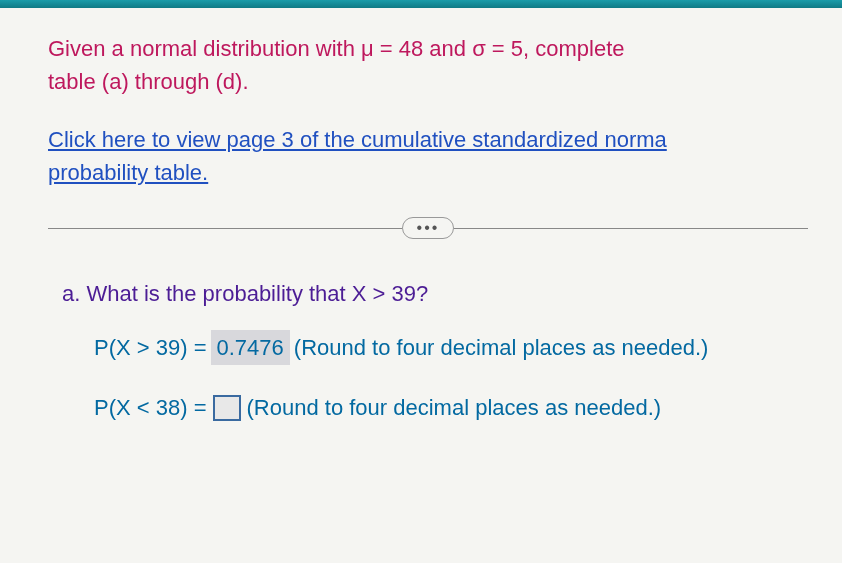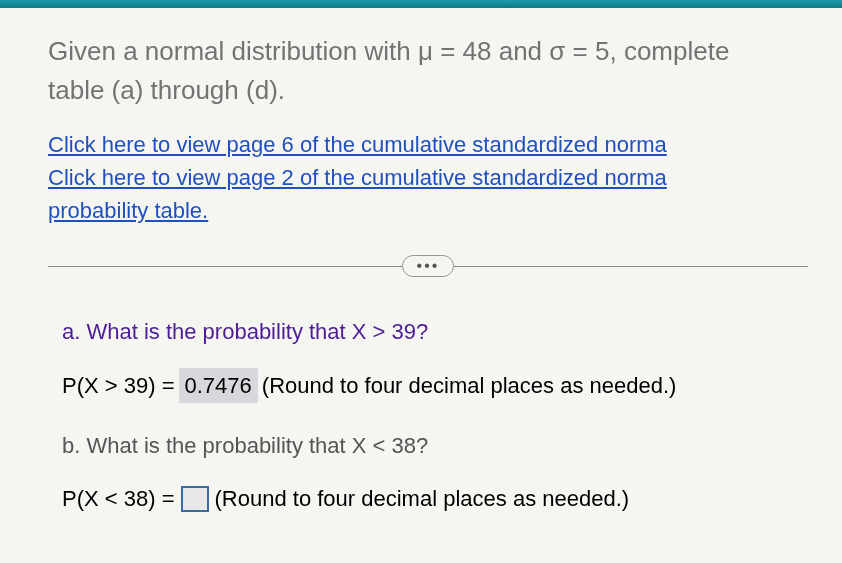--- a/index.html
+++ b/index.html
@@ -18,24 +18,24 @@
     .top-bar {
       width: 100%;
       height: 8px;
       background: linear-gradient(to bottom, #1a9caa, #0f7a85);
     }
     .content {
       padding: 24px 0 0 48px;
       color: #2a2a2a;
     }
     .problem-statement {
-      font-size: 26px;
+      font-size: 22px;
       line-height: 1.5;
-      margin-bottom: 18px;
-      color: #737373;
+      margin-bottom: 25px;
+      color: #be185d;
     }
     .links {
       margin-bottom: 28px;
     }
     .link {
       display: block;
       font-size: 22px;
       line-height: 1.5;
       color: #2050c0;
       text-decoration: underline;
@@ -71,24 +71,25 @@
     }
     .part-question {
       font-size: 22px;
       line-height: 1.5;
       color: #4c1d95;
       margin-bottom: 20px;
     }
     .part-answer {
       font-size: 22px;
       line-height: 1.5;
-      color: #000000;
+      color: #0369a1;
       display: flex;
       align-items: center;
       flex-wrap: nowrap;
+      margin-left: 32px;
     }
     .answer-highlight {
       background: #d8d8dc;
       padding: 1px 6px;
       margin: 0 4px;
     }
     .answer-box {
       display: inline-block;
       width: 28px;
       height: 26px;
@@ -108,42 +109,40 @@
 <div class="top-bar"></div>
 
 <div class="content">
 
   <div class="problem-statement">
     <span>Given a normal distribution with μ = 48 and σ = 5, complete</span><br>
     <span>table (a) through (d).</span>
   </div>
 
   <div class="links">
-    <a class="link">Click here to view page 6 of the cumulative standardized norma</a>
-    <a class="link">Click here to view page 2 of the cumulative standardized norma</a>
+    <a class="link">Click here to view page 3 of the cumulative standardized norma</a>
     <a class="link">probability table.</a>
   </div>
 
   <div class="divider-row">
     <div class="divider-line"></div>
     <div class="ellipsis-pill">•••</div>
     <div class="divider-line"></div>
   </div>
 
   <div class="part">
     <div class="part-question">a. What is the probability that X &gt; 39?</div>
     <div class="part-answer">
       <span>P(X &gt; 39) = </span>
       <span class="answer-highlight">0.7476</span>
       <span>  (Round to four decimal places as needed.)</span>
     </div>
   </div>
 
   <div class="part">
-    <div class="part-question faded">b. What is the probability that X &lt; 38?</div>
     <div class="part-answer">
       <span>P(X &lt; 38) = </span>
       <span class="answer-box"></span>
       <span> (Round to four decimal places as needed.)</span>
     </div>
   </div>
 
 </div>
 
 </body></html>

